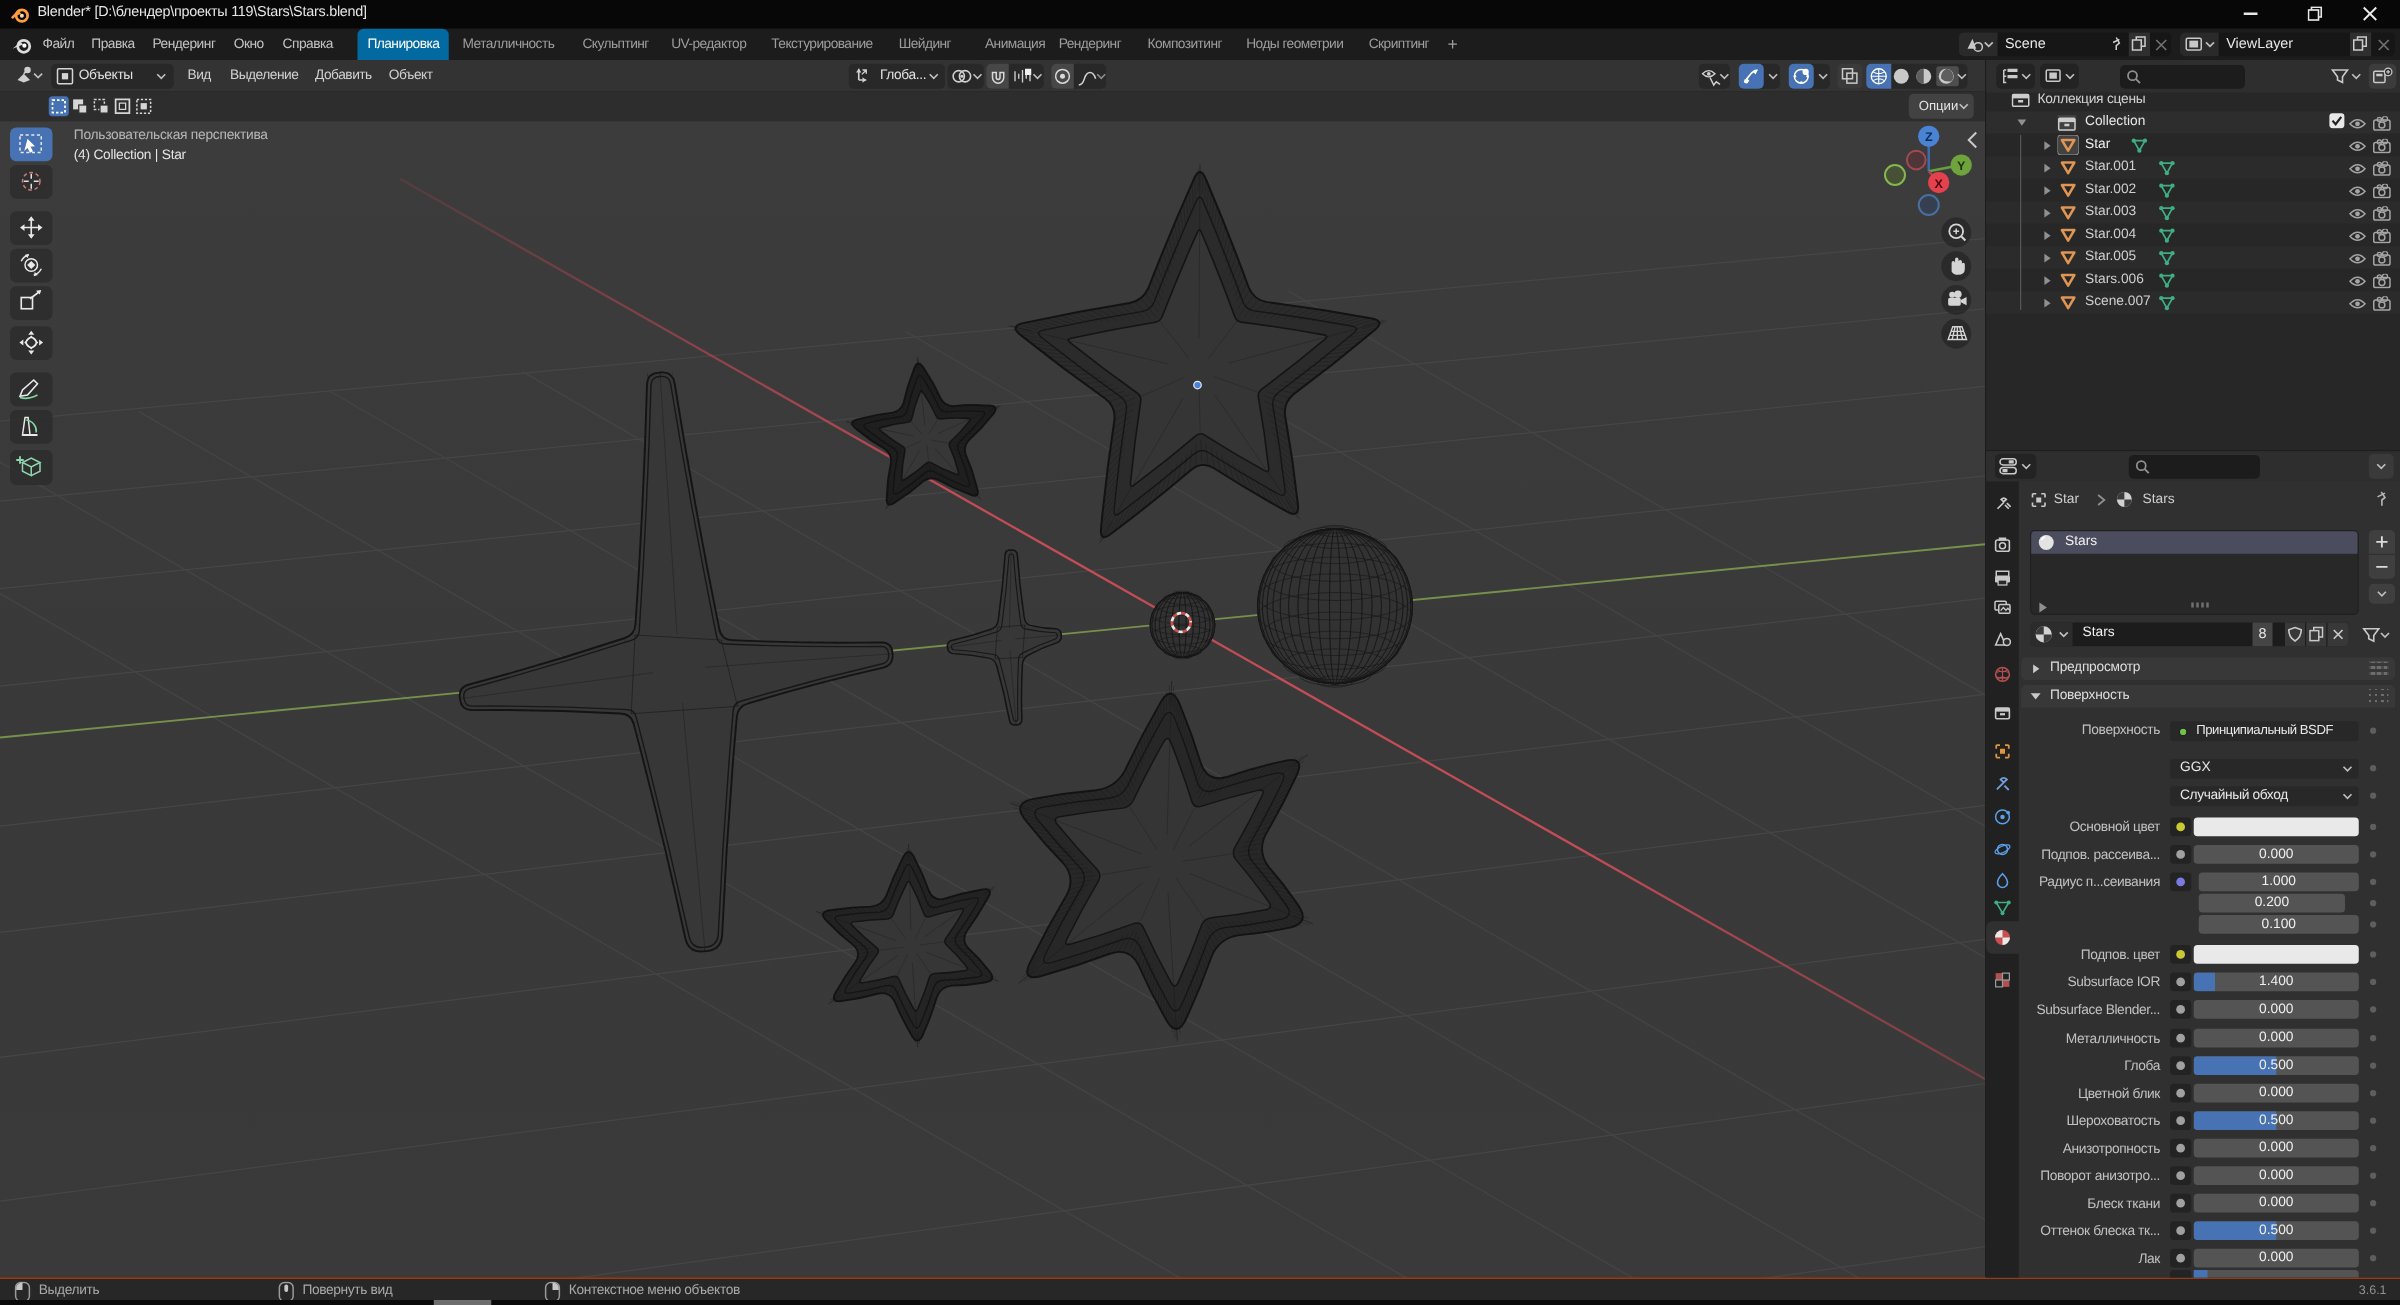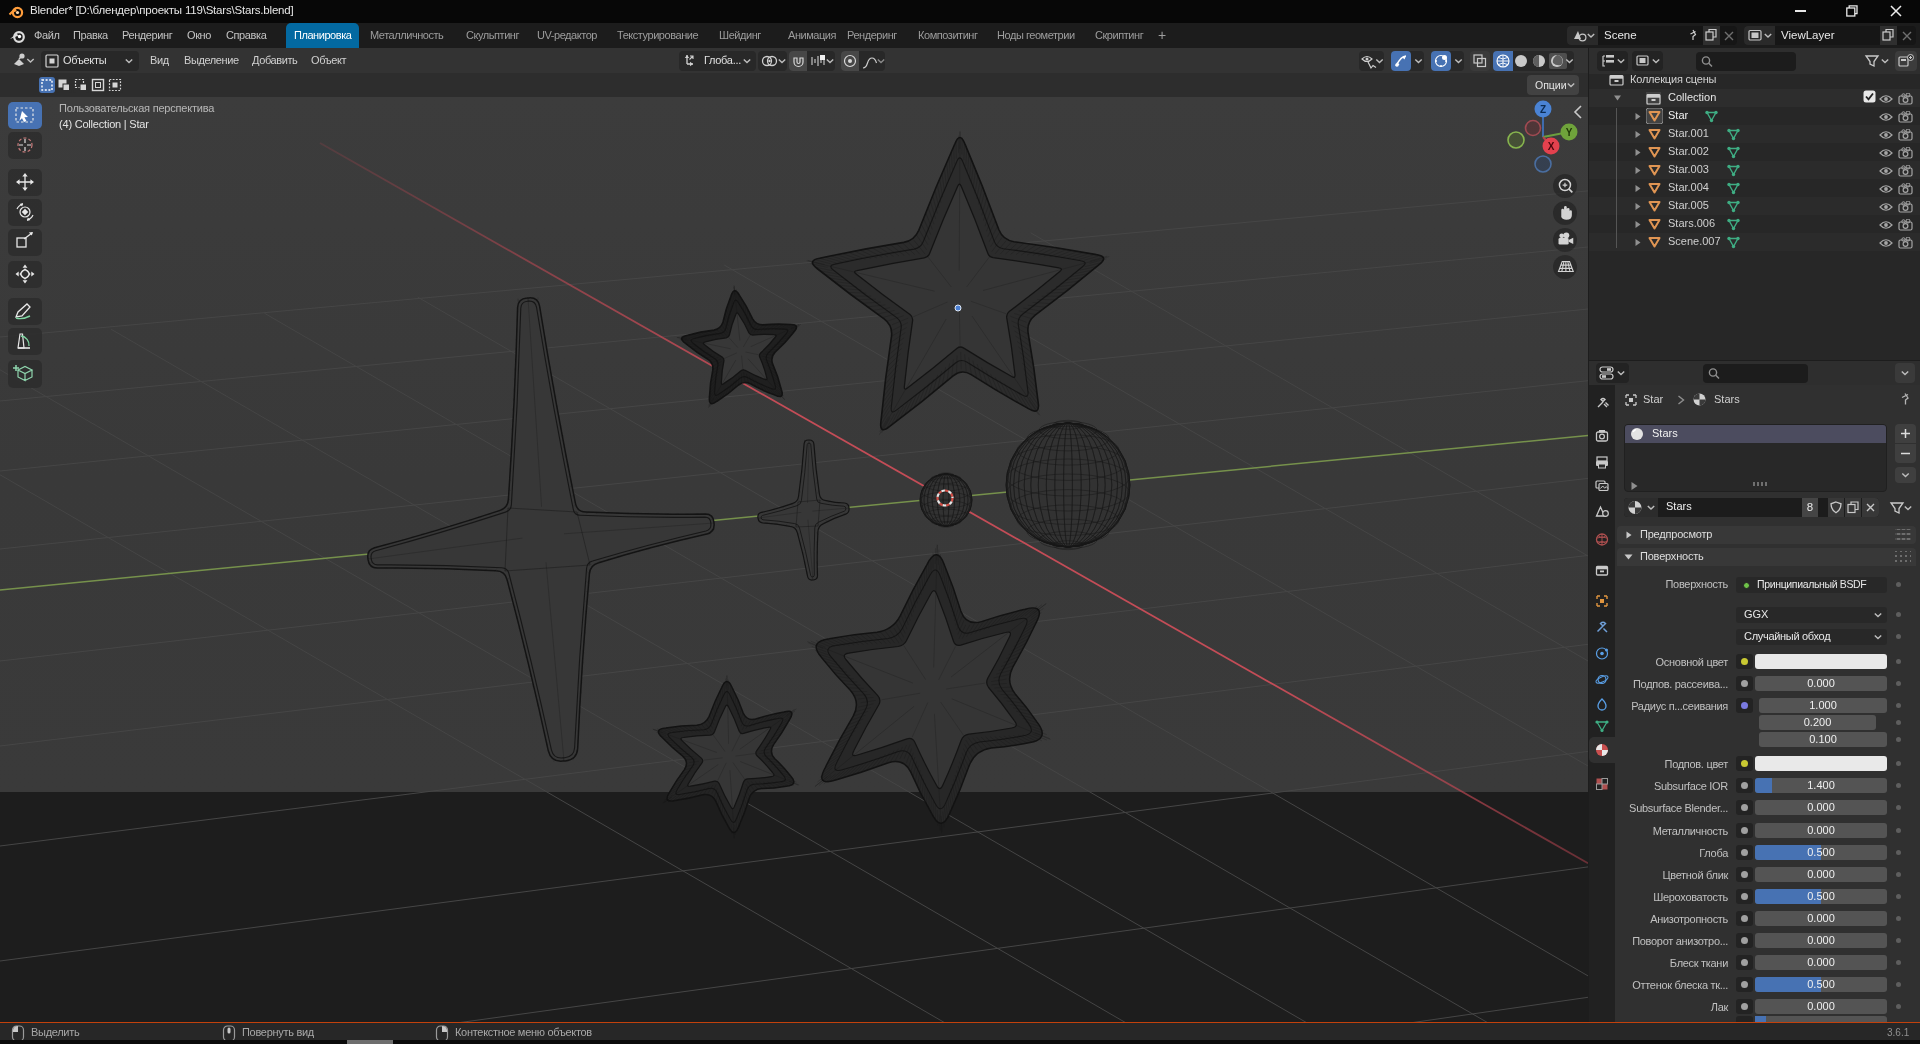--- a/index.html
+++ b/index.html
@@ -4,21 +4,21 @@
 html,body{width:1920px;height:1044px;overflow:hidden;background:#000;font-family:"Liberation Sans",sans-serif;}
 .abs{position:absolute}
 #page{position:relative;width:1920px;height:1044px;background:#1d1d1d}
 #titlebar{left:0;top:0;width:1920px;height:23px;background:#070707;color:#d8d8d8;font-size:12px}
 #topbar{left:0;top:23px;width:1920px;height:25px;background:#1c1c1c}
 .tab{position:absolute;top:0;height:25px;line-height:25px;font-size:11px;letter-spacing:-0.45px;color:#9d9d9d;padding:0 8px;border-radius:5px 5px 0 0}
 .tab.active{background:#0369a1;color:#fff}
 .menu{position:absolute;top:0;height:25px;line-height:25px;font-size:11px;letter-spacing:-0.4px;color:#c3c3c3}
 #vheader{left:0;top:48px;width:1588px;height:25px;background:#333333}
 #vtool{left:0;top:73px;width:1588px;height:24px;background:#2d2d2d}
-#viewport{left:0;top:97px;width:1588px;height:695px;background:linear-gradient(#3c3c3c,#393939 55%,#3a3a3a)}
+#viewport{left:0;top:97px;width:1588px;height:925px;background:linear-gradient(#3c3c3c,#393939 55%,#3a3a3a)}
 #outliner{left:1589px;top:48px;width:331px;height:312px;background:#272727}
 #outlhead{left:1589px;top:48px;width:331px;height:26px;background:#2e2e2e}
 #props{left:1589px;top:361px;width:331px;height:661px;background:#303030}
 #propshead{left:1589px;top:361px;width:331px;height:24px;background:#2e2e2e}
 #ptabs{left:1589px;top:385px;width:26px;height:637px;background:#212121}
 #statusbar{left:0;top:1022px;width:1920px;height:22px;background:#272727;border-top:1px solid #c2410c}
 .lbl{position:absolute;font-size:11px;letter-spacing:-0.3px;color:#c0c0c0;text-align:right;white-space:nowrap}
 .slider{position:absolute;height:15px;background:#545454;border-radius:3px;font-size:11px;color:#f0f0f0;text-align:center;line-height:15px;overflow:hidden}
 .sock{position:absolute;width:17px;height:15px;background:#232323;border-radius:3px}
 .sock i{position:absolute;left:5px;top:4px;width:7px;height:7px;border-radius:50%}

